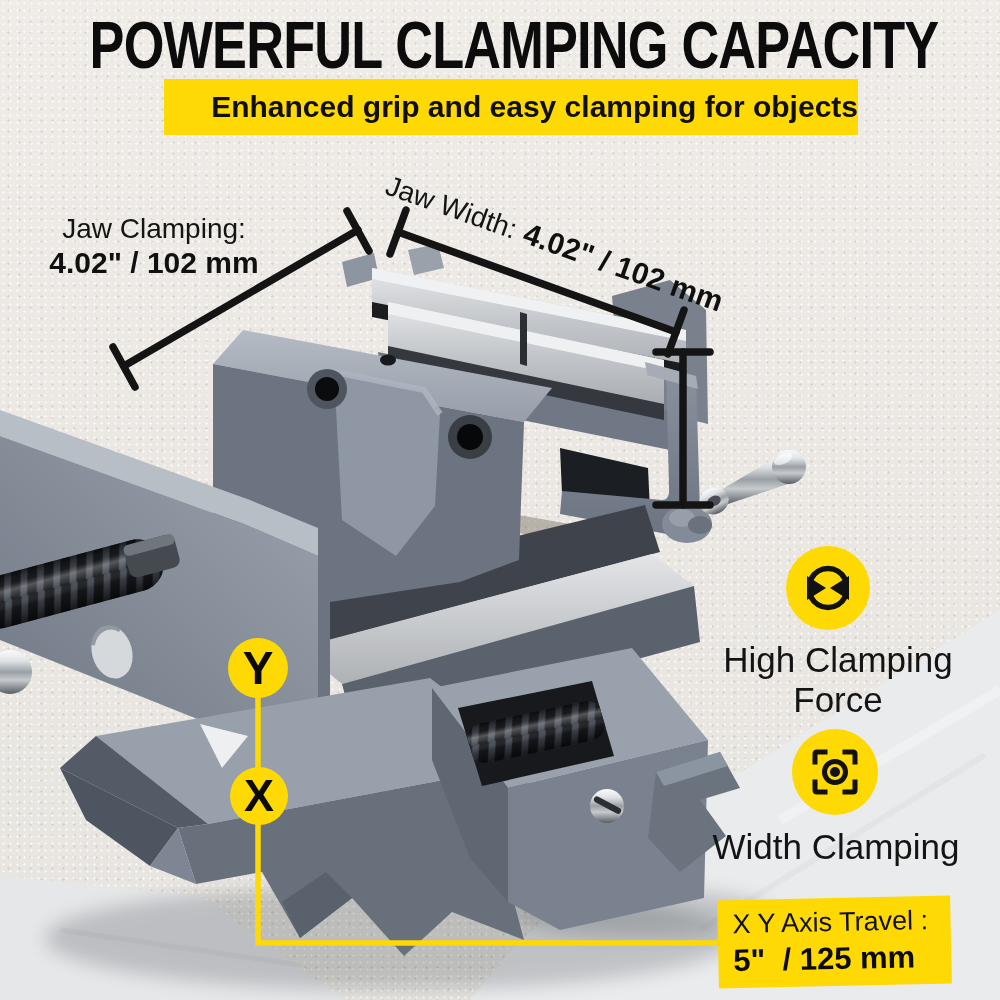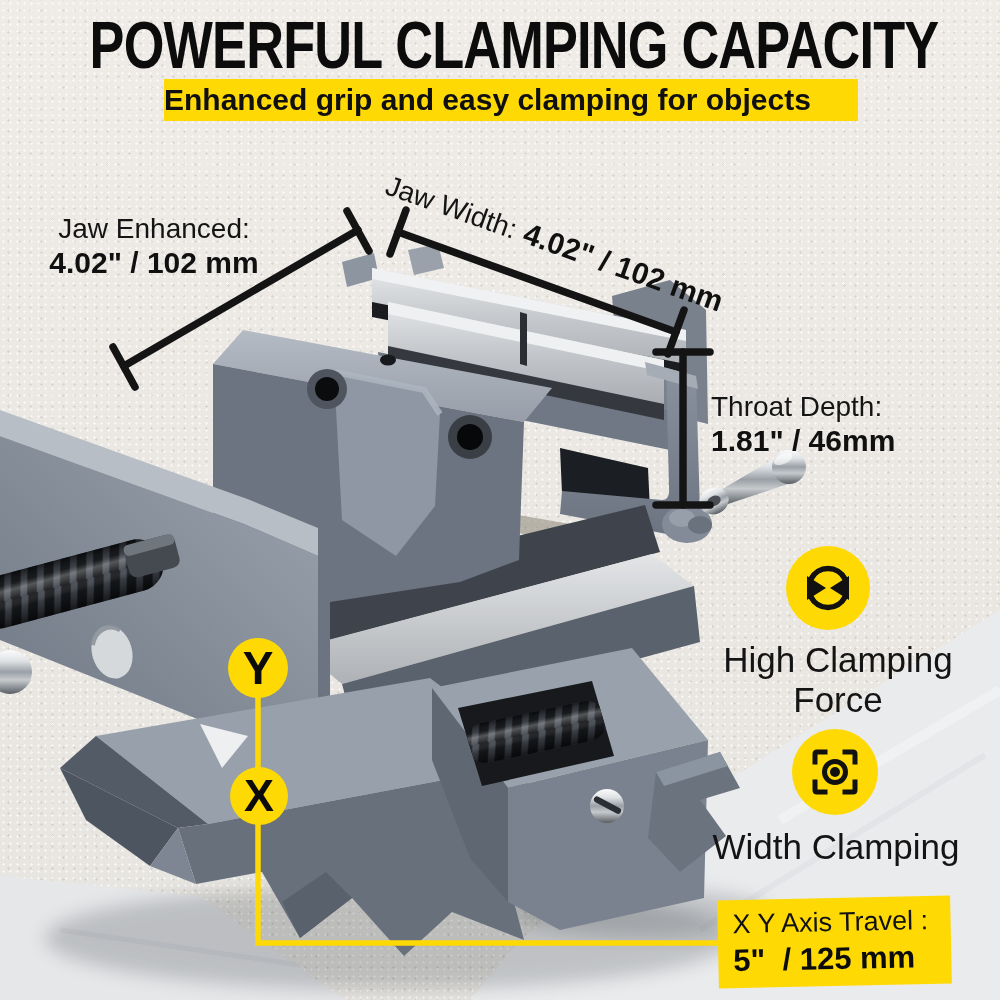--- a/index.html
+++ b/index.html
@@ -15,22 +15,22 @@
     background-position:0 0,3px 5px,0 0;
   }
   .abs{position:absolute;}
   #scene{position:absolute;left:0;top:0;width:1000px;height:1000px;}
   #title{
     top:6px;left:calc(50% + 14px);white-space:nowrap;
     font-size:67px;font-weight:bold;letter-spacing:-1px;color:#0c0c0c;
     transform:translateX(-50%) scaleX(.78);
   }
   #banner{
-    left:164px;top:79px;width:694px;height:42px;background:#FFD903;
-    display:flex;align-items:center;justify-content:flex-start;
+    left:164px;top:79px;width:694px;height:56px;background:#FFD903;
+    display:flex;align-items:center;justify-content:flex-end;
   }
   #banner .t{font-size:30px;font-weight:bold;color:#101010;}
   .dim-label{font-size:28px;font-weight:400;color:#141414;line-height:33px;}
   .dim-value{font-size:30px;font-weight:bold;color:#101010;line-height:36px;}
   #jaw-opening{left:28px;top:212px;width:252px;text-align:center;}
   #jaw-width{left:393px;top:167px;white-space:nowrap;transform:rotate(19.5deg);transform-origin:0 0;}
   #jaw-width .dim-value{margin-left:9px;}
   #throat{left:711px;top:390px;text-align:left;}
   .marker{
     background:#FFD903;border-radius:50%;display:flex;align-items:center;justify-content:center;
@@ -245,32 +245,28 @@
     <path d="M258,668 L258,943 L722,943" stroke="#FFD903" stroke-width="5.5" fill="none"></path>
   </svg>
 
   <div id="title" class="abs">POWERFUL CLAMPING CAPACITY</div>
 
   <div id="banner" class="abs">
     <span class="t">Enhanced grip and easy clamping for objects</span>
   </div>
 
   <div id="jaw-opening" class="abs">
-    <div class="dim-label">Jaw Enhanced:</div>
+    <div class="dim-label">Jaw Clamping:</div>
     <div class="dim-value">4.02" / 102 mm</div>
   </div>
 
   <div id="jaw-width" class="abs">
     <span class="dim-label">Jaw Width:</span><span class="dim-value">4.02" / 102 mm</span>
   </div>
 
-  <div id="throat" class="abs">
-    <div class="dim-label">Throat Depth:</div>
-    <div class="dim-value">1.81" / 46mm</div>
-  </div>
 
   <div id="marker-y" class="abs marker">
     <span>Y</span>
   </div>
   <div id="marker-x" class="abs marker">
     <span>X</span>
   </div>
 
   <div id="feat1-circle" class="abs feat-circle">
     <svg width="54" height="54" viewBox="0 0 54 54">

